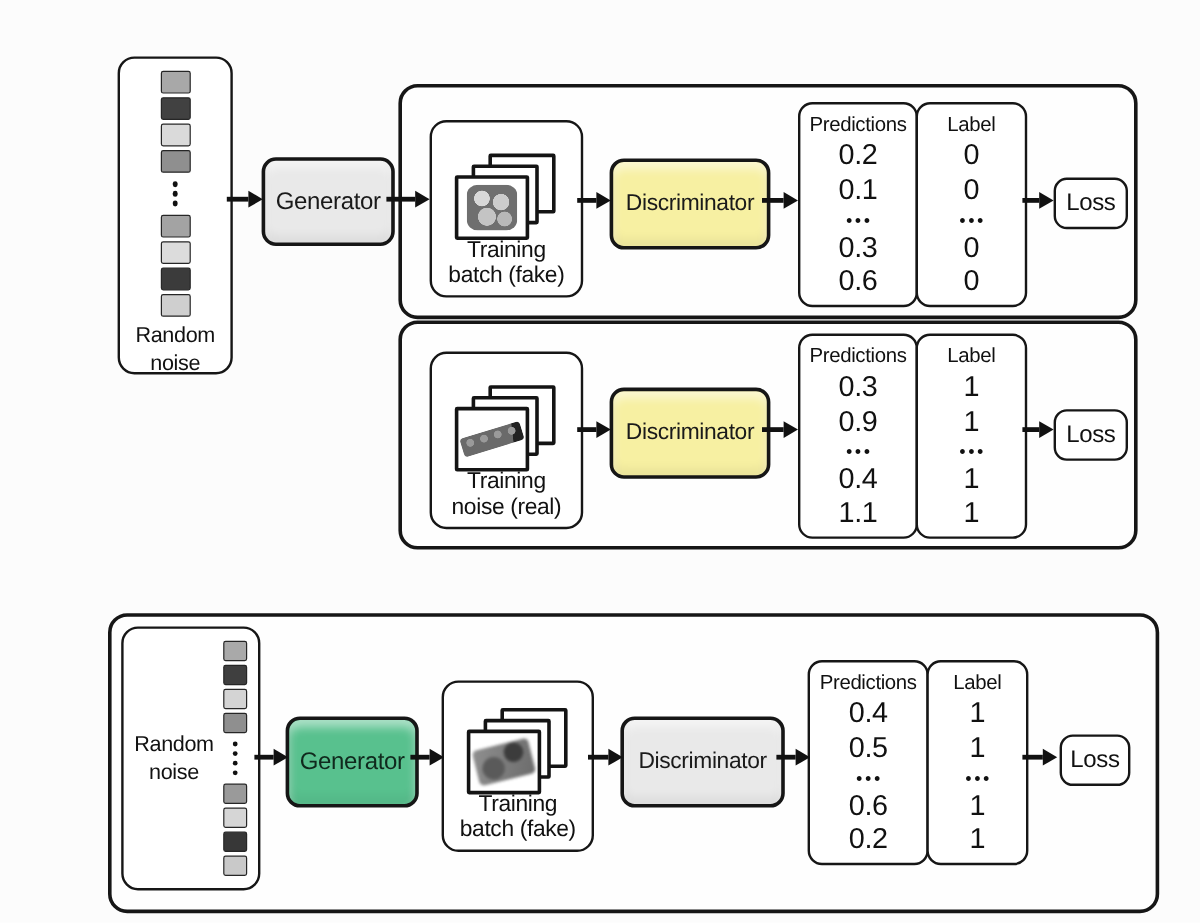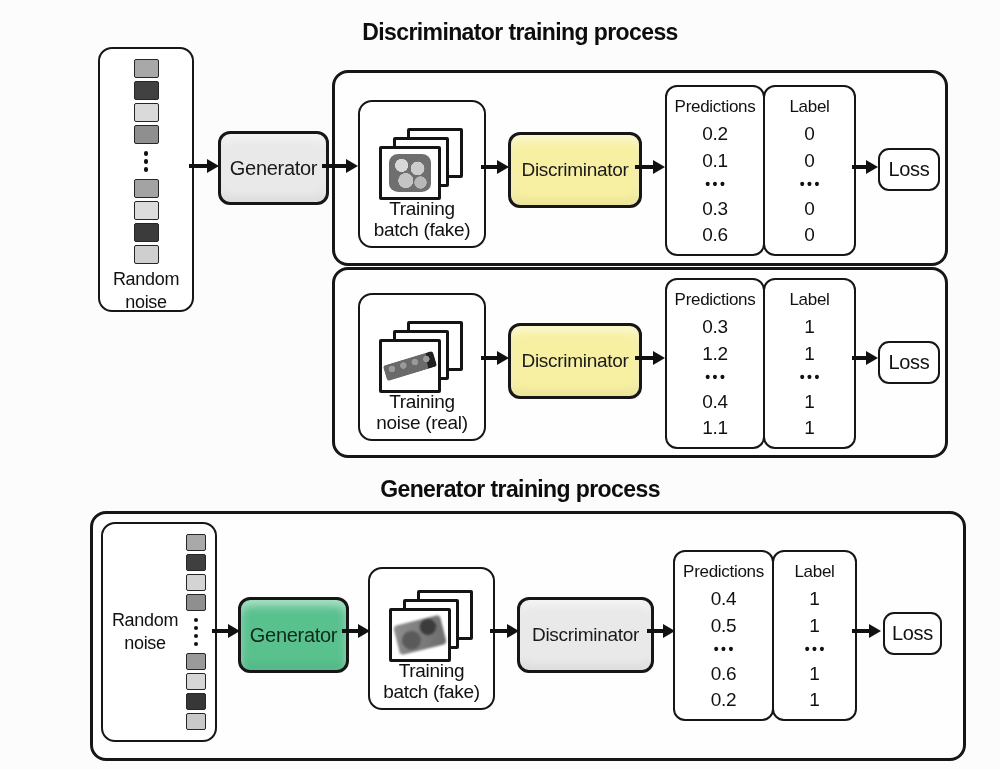--- a/index.html
+++ b/index.html
@@ -31,21 +31,21 @@
     display:flex;flex-direction:column;align-items:center;justify-content:flex-end;
     padding-bottom:6px;
   }
   .batch .cap{font-size:19px;line-height:21px;text-align:center;}
   .col{ 
     border:2.5px solid #161616;border-radius:12px;background:#fff;
     display:flex;flex-direction:column;align-items:center;justify-content:space-evenly;
     padding:2px 0;
   }
   .col .hdr{font-size:17px;}
-  .col .val{font-size:19px;line-height:1;}
+  .col .val{font-size:24px;line-height:1;}
   .col .dots{font-size:14px;font-weight:700;letter-spacing:2.5px;text-indent:2.5px;}
   .loss{
     border:2.5px solid #161616;border-radius:11px;background:#fff;
     display:flex;align-items:center;justify-content:center;font-size:20px;
   }
   
   .arrow{display:flex;align-items:center;height:16px;z-index:5;}
   .arrow .shaft{height:3.5px;background:#111;flex:1;}
   .arrow .head{width:0;height:0;border-top:7.5px solid transparent;
     border-bottom:7.5px solid transparent;border-left:12px solid #111;}
@@ -84,21 +84,20 @@
     background:
       radial-gradient(circle at 70% 30%, #3c3c3c 0 20%, rgba(0,0,0,0) 21%),
       radial-gradient(circle at 30% 60%, #5a5a5a 0 24%, rgba(0,0,0,0) 25%),
       linear-gradient(115deg, #8f8f8f, #6b6b6b);}
 </style>
 </head>
 <body>
 
 <div id="canvas">
 
-  <div class="abs sec-title" style="left:330px;top:19px;width:380px;">Discriminator training process</div>
 
   <div class="abs nbox" style="left:98px;top:47px;width:92px;height:251px;flex-direction:column;justify-content:flex-start;padding-top:10px;">
     <div class="sqcol">
       <div class="nsq big" style="background: rgb(168, 168, 168);"></div>
       <div class="nsq big" style="background: rgb(65, 65, 65);"></div>
       <div class="nsq big" style="background: rgb(218, 218, 218);"></div>
       <div class="nsq big" style="background: rgb(143, 143, 143);"></div>
       <div class="vdots">
           <div class="d"></div>
           <div class="d"></div>
@@ -204,21 +203,21 @@
   <div class="abs module" style="left:508px;top:323px;width:128px;height:70px;background:#f7f0a2;font-size:19px;">Discriminator</div>
 
   <div class="abs arrow" style="left:635px;top:350px;width:30px;">
       <div class="shaft"></div>
       <div class="head"></div>
     </div>
 
   <div class="abs col" style="left:665px;top:278px;width:96px;height:163px;">
     <div class="hdr">Predictions</div>
     <div class="val">0.3</div>
-    <div class="val">1.2</div>
+    <div class="val">0.9</div>
     <div class="val dots">•••</div>
     <div class="val">0.4</div>
     <div class="val">1.1</div>
   </div>
 
   <div class="abs col" style="left:763px;top:278px;width:89px;height:163px;">
     <div class="hdr">Label</div>
     <div class="val">1</div>
     <div class="val">1</div>
     <div class="val dots">•••</div>
@@ -226,21 +225,20 @@
     <div class="val">1</div>
   </div>
 
   <div class="abs arrow" style="left:852px;top:350px;width:26px;">
       <div class="shaft"></div>
       <div class="head"></div>
     </div>
 
   <div class="abs loss" style="left:878px;top:341px;width:58px;height:39px;">Loss</div>
 
-  <div class="abs sec-title" style="left:330px;top:476px;width:380px;">Generator training process</div>
 
   <div class="abs obox" style="left:90px;top:511px;width:870px;height:244px;"></div>
 
   <div class="abs nbox" style="left:101px;top:522px;width:112px;height:216px;gap:8px;">
     <div class="nlabel">
       <div>Random</div>
       <div>noise</div>
     </div>
     <div class="sqcol">
       <div class="nsq sml" style="background: rgb(169, 169, 169);"></div>

